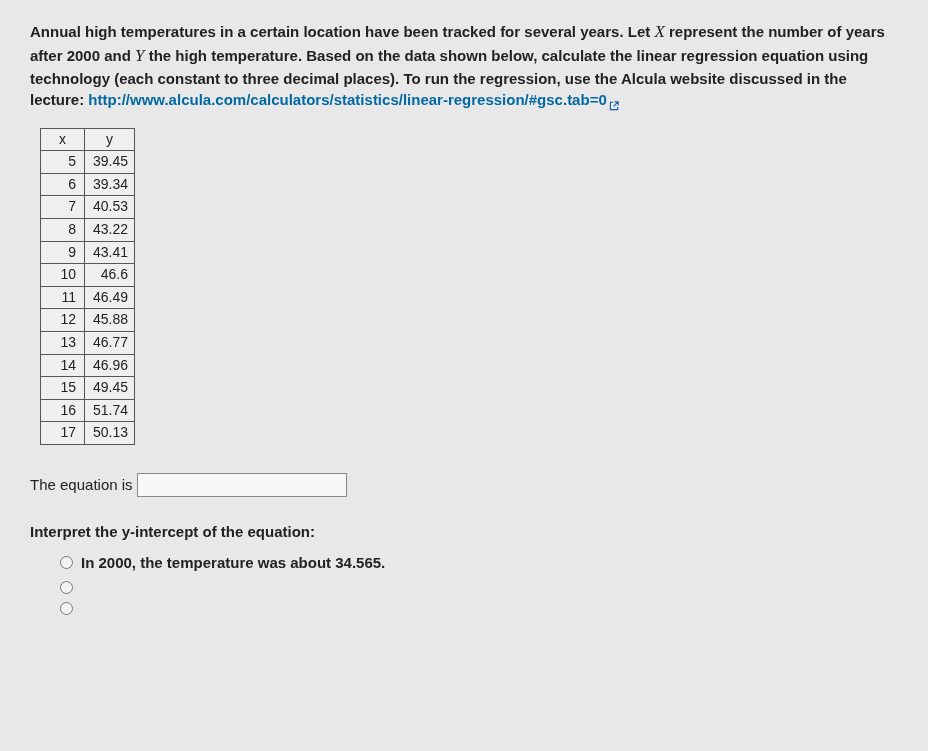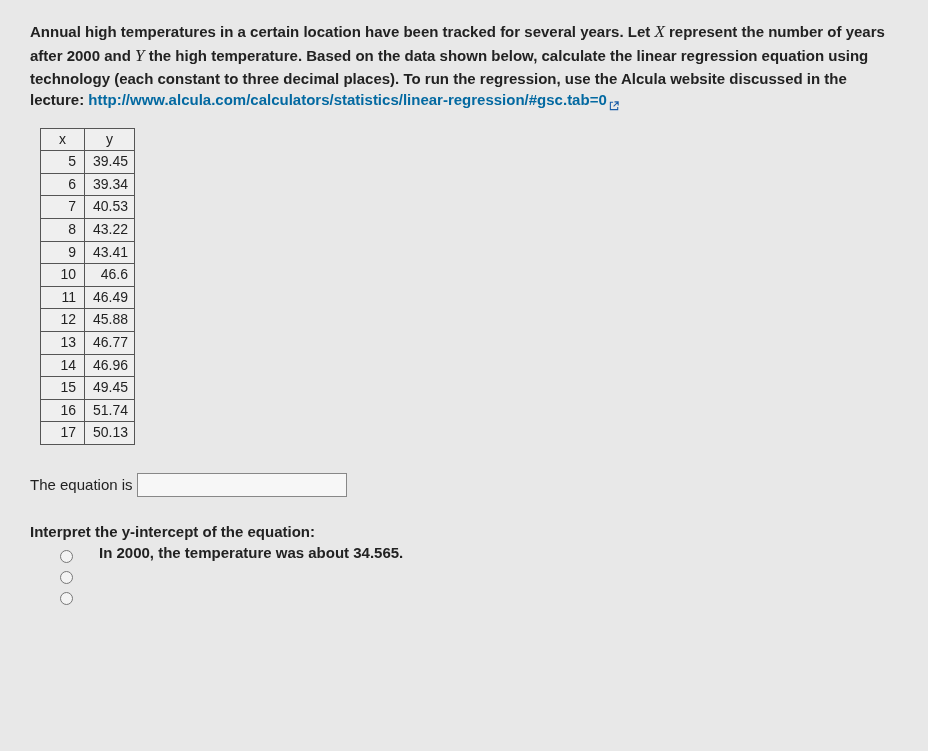--- a/index.html
+++ b/index.html
@@ -71,28 +71,29 @@
     .equation-input {
       border: 1px solid #888;
       background: #f7f7f7;
       width: 210px;
       height: 24px;
       padding: 2px 6px;
       font-size: 14px;
     }
     .interpret-heading {
       font-weight: bold;
+      margin-bottom: 10px;
     }
     .options {
       padding-left: 30px;
     }
     .option-row {
       display: flex;
-      align-items: flex-end;
-      gap: 26px;
+      align-items: center;
+      gap: 8px;
       margin-bottom: 8px;
       font-weight: bold;
     }
     .radio {
       width: 13px;
       height: 13px;
       border: 1px solid #777;
       border-radius: 50%;
       background: #f3f3f3;
       flex-shrink: 0;

